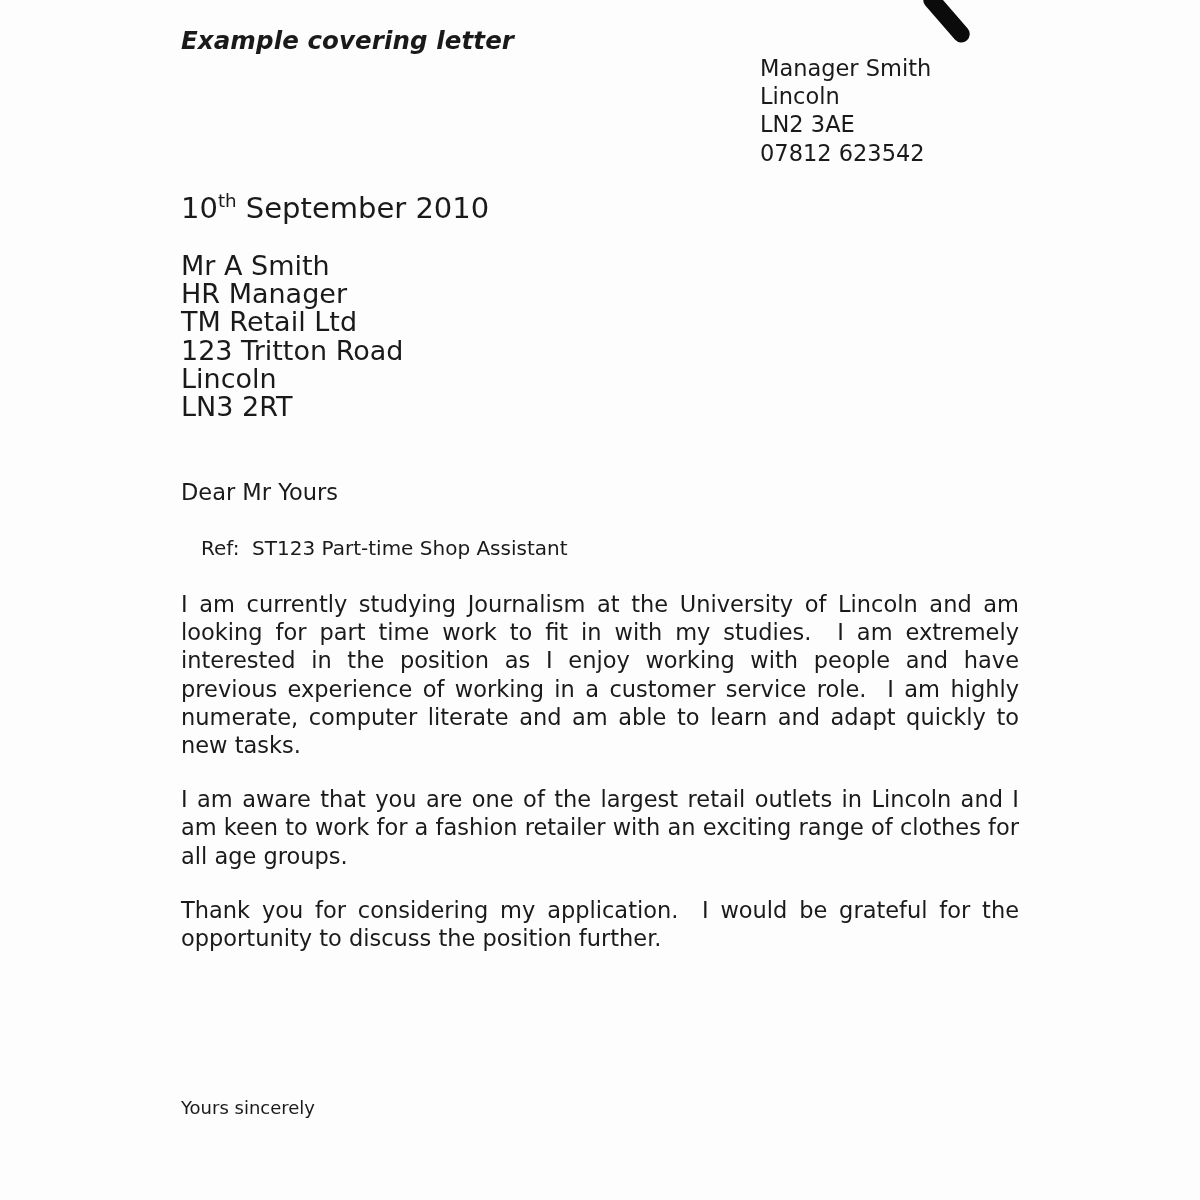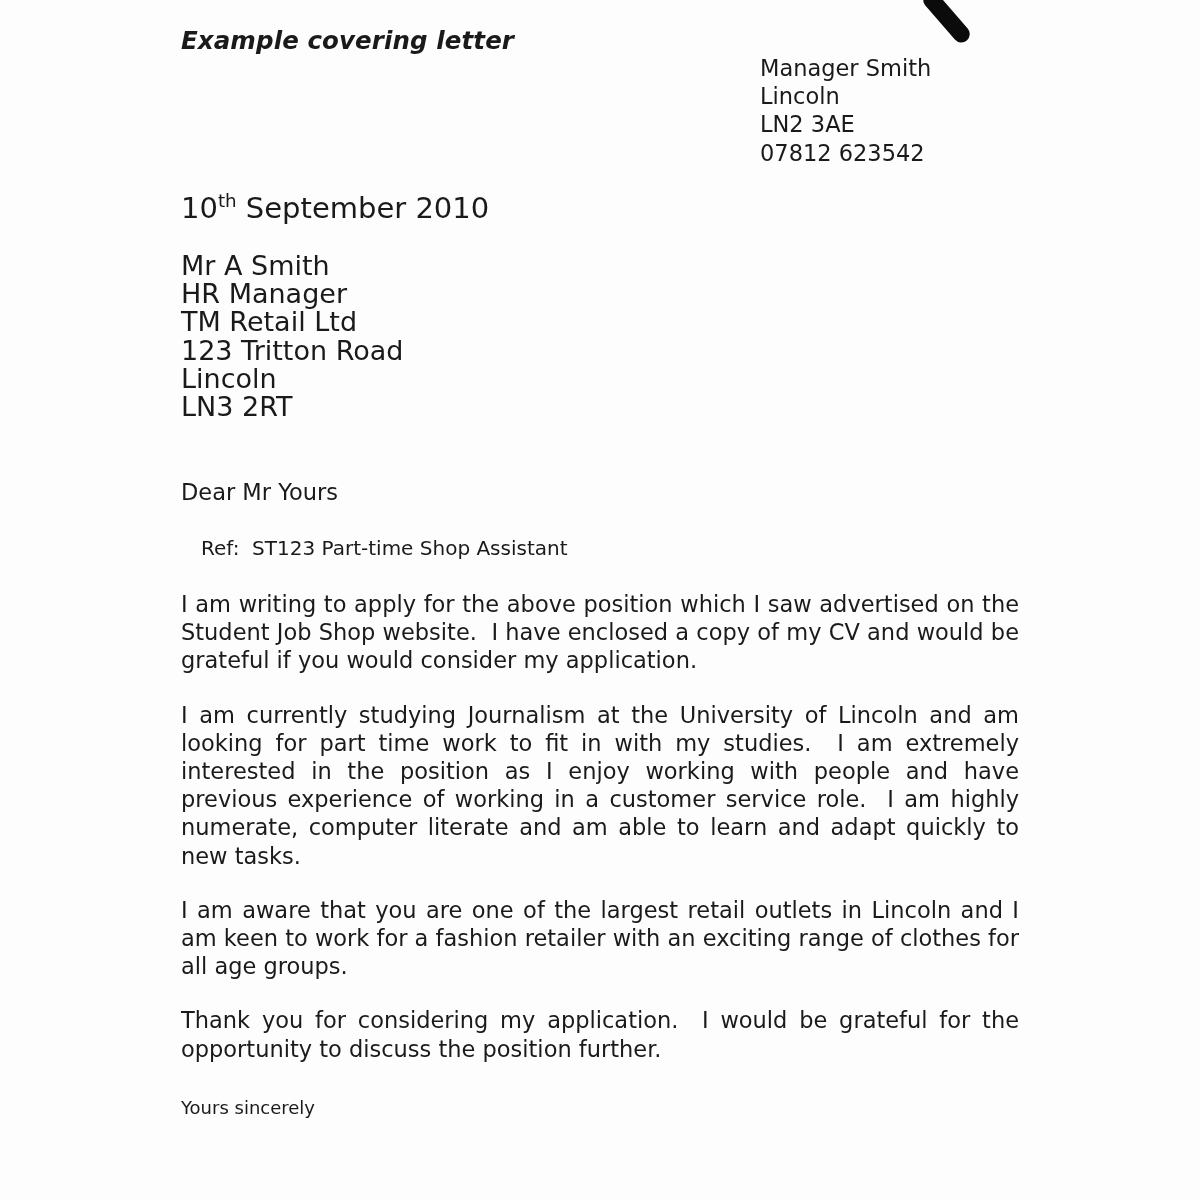--- a/index.html
+++ b/index.html
@@ -167,21 +167,20 @@
       <span class="line">123 Tritton Road</span>
       <span class="line">Lincoln</span>
       <span class="line">LN3 2RT</span>
     </div>
 
     <div class="salutation">Dear Mr Yours</div>
 
     <div class="reference">Ref:  ST123 Part-time Shop Assistant</div>
 
     <div class="body-copy">
-      <p>I am writing to apply for the above position which I saw advertised on the Student Job Shop website.  I have enclosed a copy of my CV and would be grateful if you would consider my application.</p>
       <p>I am currently studying Journalism at the University of Lincoln and am looking for part time work to fit in with my studies.  I am extremely interested in the position as I enjoy working with people and have previous experience of working in a customer service role.  I am highly numerate, computer literate and am able to learn and adapt quickly to new tasks.</p>
       <p>I am aware that you are one of the largest retail outlets in Lincoln and I am keen to work for a fashion retailer with an exciting range of clothes for all age groups.</p>
       <p>Thank you for considering my application.  I would be grateful for the opportunity to discuss the position further.</p>
     </div>
 
     <div class="sign-off">Yours sincerely</div>
 
   </div>
 </div>
 

